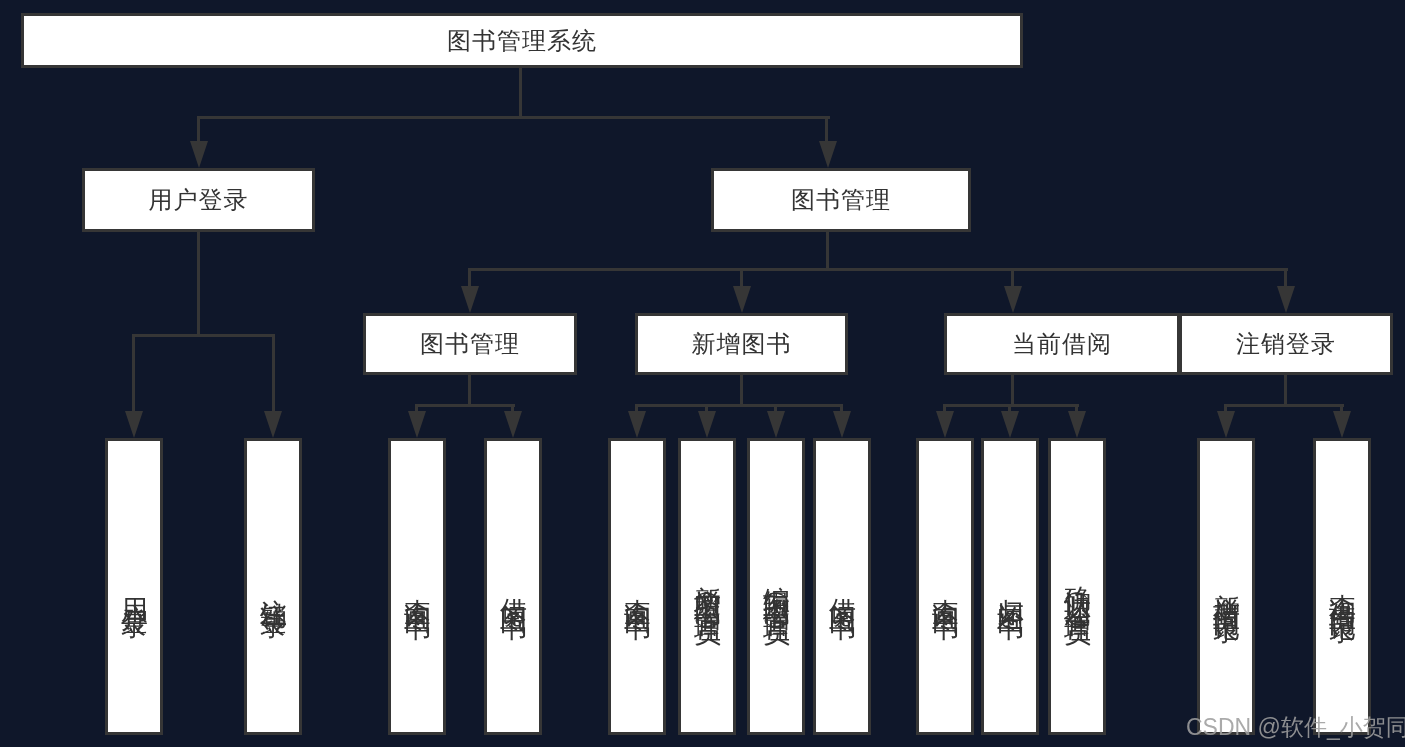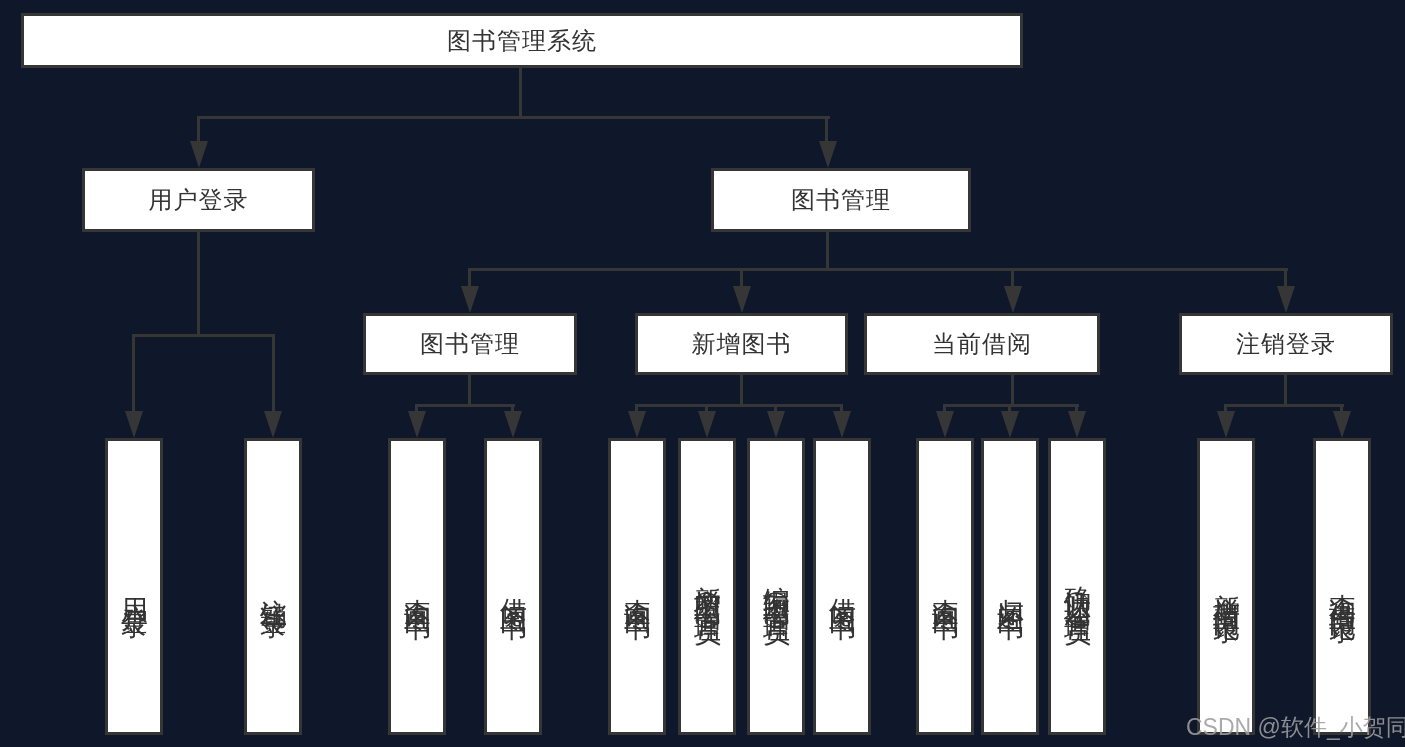--- a/index.html
+++ b/index.html
@@ -77,21 +77,21 @@
   <div class="ar" style="left:1004px;top:286px"></div>
   <div class="vl" style="left:1284px;top:268px;height:22px"></div>
   <div class="ar" style="left:1277px;top:286px"></div>
 
   <div class="box" style="left:363px;top:313px;width:214px;height:62px">
     <span>图书管理</span>
   </div>
   <div class="box" style="left:635px;top:313px;width:213px;height:62px">
     <span>新增图书</span>
   </div>
-  <div class="box" style="left:864px;top:313px;width:236px;height:62px">
+  <div class="box" style="left:944px;top:313px;width:236px;height:62px">
     <span>当前借阅</span>
   </div>
   <div class="box" style="left:1179px;top:313px;width:214px;height:62px">
     <span>注销登录</span>
   </div>
 
   <div class="vl" style="left:468px;top:375px;height:29px"></div>
   <div class="hl" style="left:415px;top:404px;width:100px"></div>
   <div class="vl" style="left:415px;top:404px;height:10px"></div>
   <div class="ar" style="left:408px;top:411px"></div>

